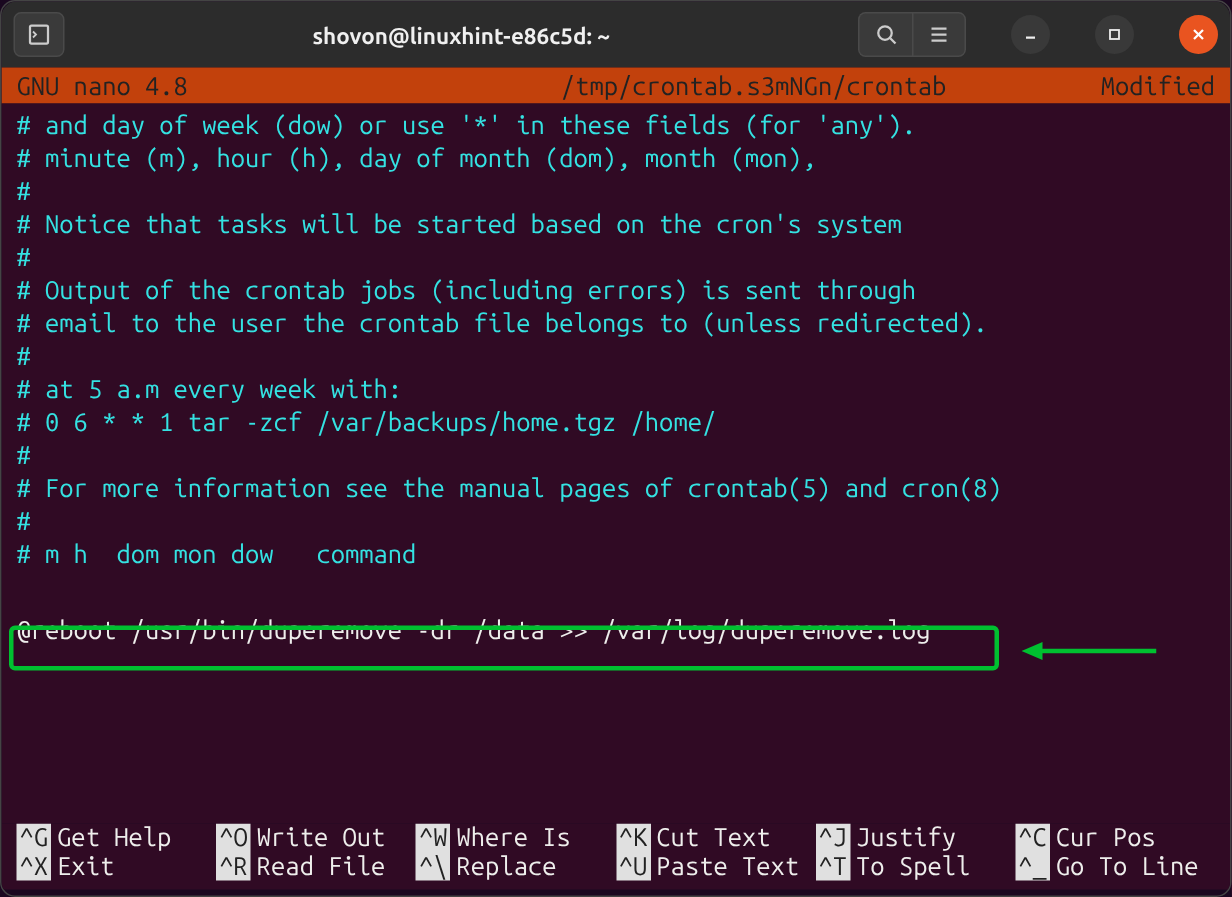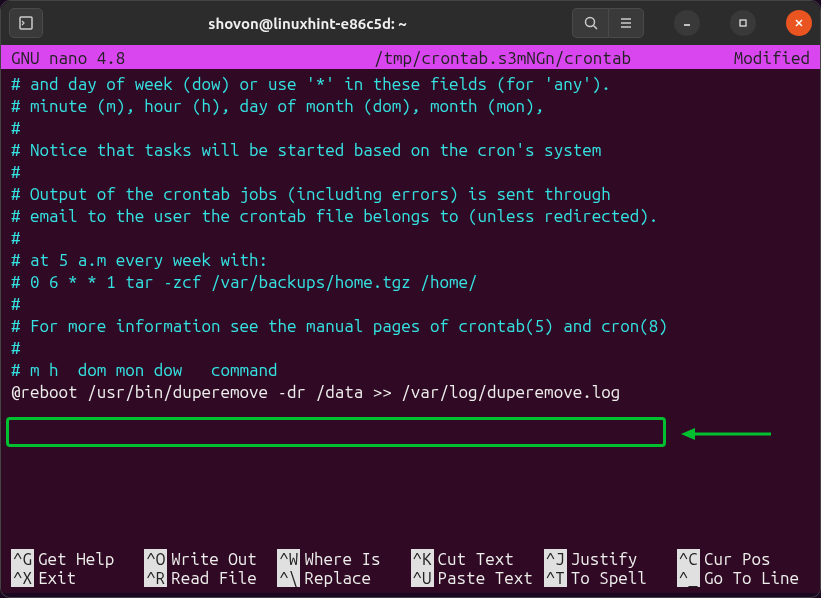--- a/index.html
+++ b/index.html
@@ -53,21 +53,21 @@
       width: 26px; height: 26px;
       border-radius: 50%;
       display: flex; align-items: center; justify-content: center;
       color: #eee;
       font-size: 12px;
       margin-left: 10px;
     }
     .win-min, .win-max { background: #393939; }
     .win-close { background: #e95420; color: #fff; }
     .nano-header {
-      background: #d946ef;
+      background: #c2410c;
       color: #222;
       display: flex;
       padding: 2px 10px;
       font-size: 17px;
       height: 24px;
       align-items: center;
     }
     .nano-header .left { width: 260px; }
     .nano-header .center { flex: 1; text-align: center; }
     .nano-header .right { text-align: right; }
@@ -91,20 +91,21 @@
       height: 30px;
       border: 3px solid #00c030;
       border-radius: 4px;
       pointer-events: none;
     }
     .highlight-line {
       color: #eeeeec;
       white-space: pre;
       line-height: 22px;
       font-size: 17px;
+      margin-top: 29px;
     }
     .arrow {
       position: absolute;
       top: 355px;
       left: 680px;
       width: 90px;
       height: 20px;
     }
     .nano-footer {
       background: #300a24;

